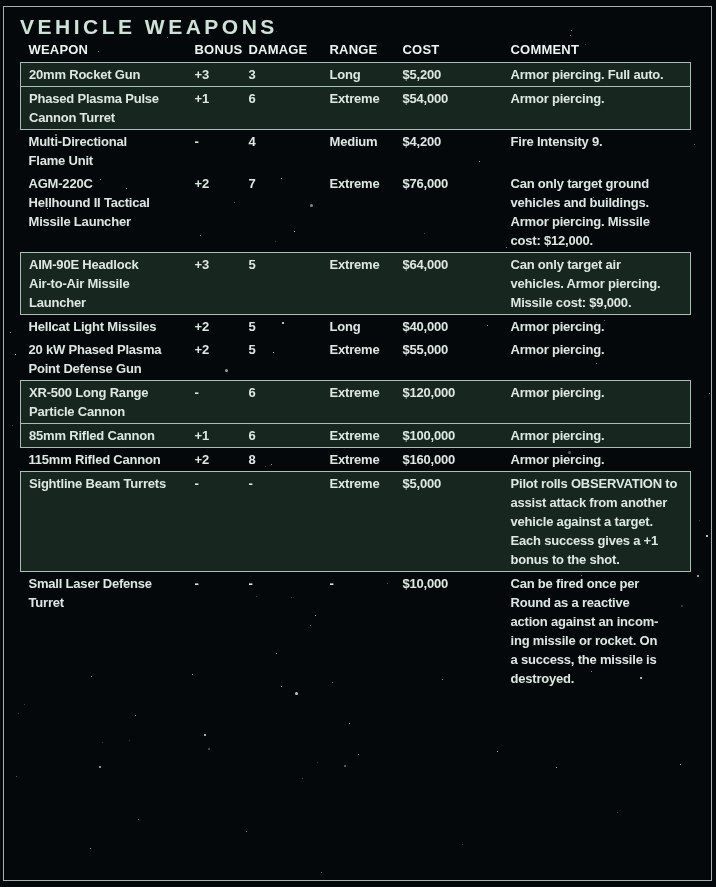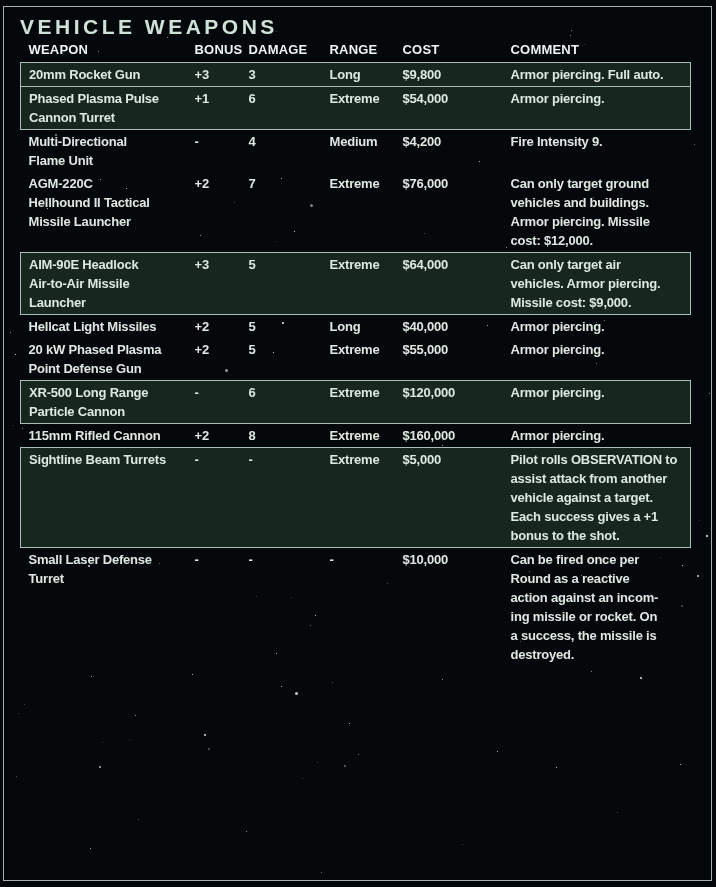--- a/index.html
+++ b/index.html
@@ -238,21 +238,21 @@
         <th>COST</th>
         <th>COMMENT</th>
       </tr>
     </thead>
     <tbody>
         <tr class="teal">
     <td class="first">20mm Rocket Gun</td>
     <td>+3</td>
     <td>3</td>
     <td>Long</td>
-    <td>$9,800</td>
+    <td>$5,200</td>
     <td>Armor piercing. Full auto.</td>
   </tr>
         <tr class="teal">
     <td class="first">Phased Plasma Pulse
 Cannon Turret</td>
     <td>+1</td>
     <td>6</td>
     <td>Extreme</td>
     <td>$54,000</td>
     <td>Armor piercing.</td>
@@ -308,20 +308,28 @@
     <td>$55,000</td>
     <td>Armor piercing.</td>
   </tr>
         <tr class="teal">
     <td class="first">XR-500 Long Range
 Particle Cannon</td>
     <td>-</td>
     <td>6</td>
     <td>Extreme</td>
     <td>$120,000</td>
+    <td>Armor piercing.</td>
+  </tr>
+        <tr class="teal">
+    <td class="first">85mm Rifled Cannon</td>
+    <td>+1</td>
+    <td>6</td>
+    <td>Extreme</td>
+    <td>$100,000</td>
     <td>Armor piercing.</td>
   </tr>
         <tr class="dark">
     <td class="first">115mm Rifled Cannon</td>
     <td>+2</td>
     <td>8</td>
     <td>Extreme</td>
     <td>$160,000</td>
     <td>Armor piercing.</td>
   </tr>

